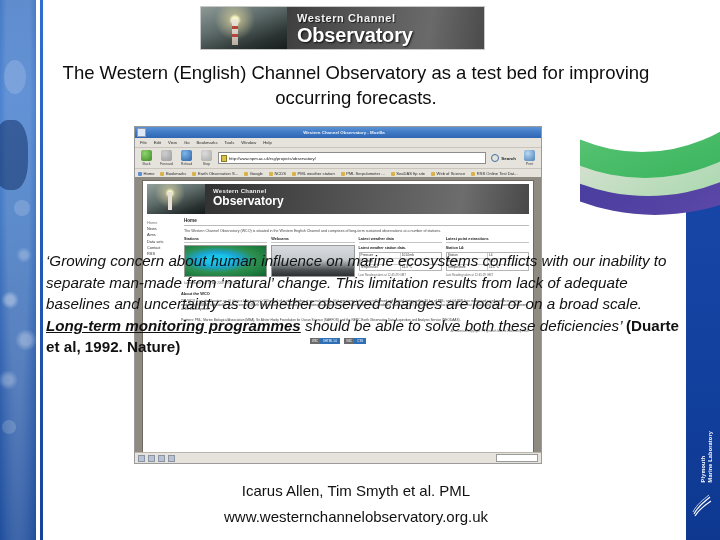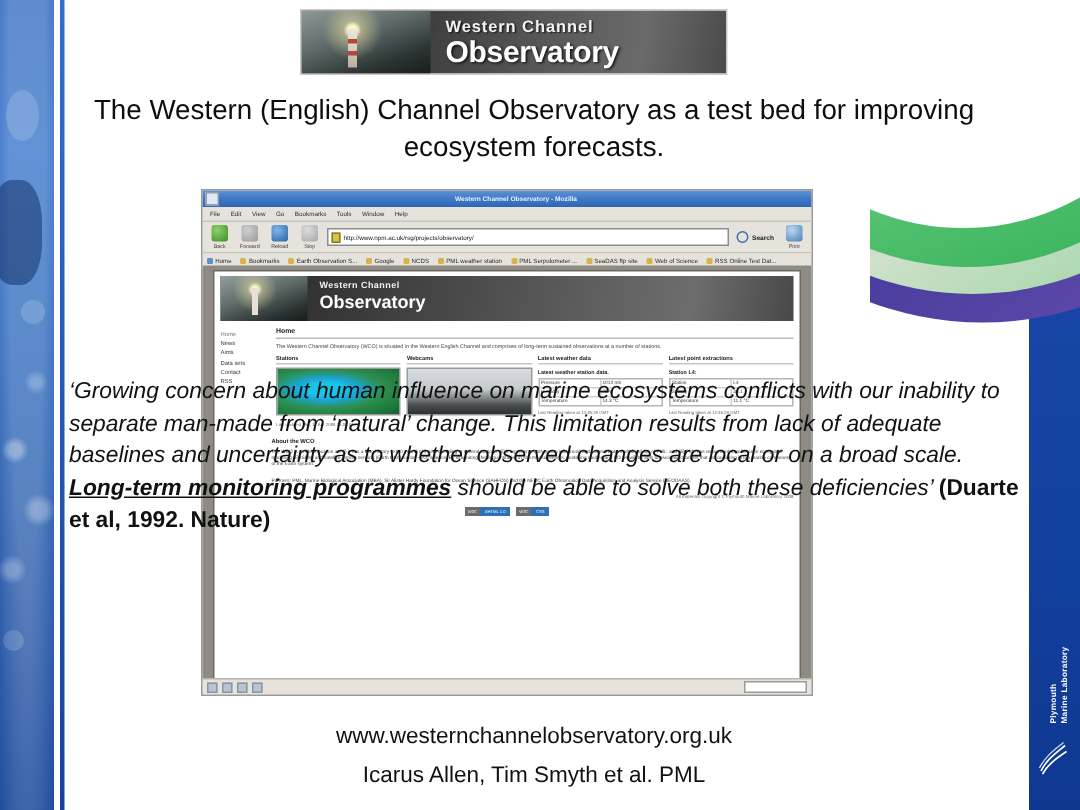--- a/index.html
+++ b/index.html
@@ -272,21 +272,21 @@
 
 <div id="banner">
   <div id="banner-photo"></div>
   <div id="lighthouse"></div>
   <div id="lighthouse-red"></div>
   <div id="lighthouse-red2"></div>
   <div id="banner-t1">Western Channel</div>
   <div id="banner-t2">Observatory</div>
 </div>
 
-<div id="slide-title">The Western (English) Channel Observatory as a test bed for improving ecosystem forecasts.</div>
+<div id="slide-title">The Western (English) Channel Observatory as a test bed for improving occurring forecasts.</div>
 
 <div id="browser">
 
   <div id="titlebar">
     <span class="ico"></span>
     <span id="title-text">Western Channel Observatory - Mozilla</span>
   </div>
 
   <div id="menubar">
     <span>File</span>
@@ -476,15 +476,15 @@
     <span class="si"></span>
     <span class="si"></span>
     <span class="spacer"></span>
     <span class="sbox"></span>
   </div>
 </div>
 
 <div id="quote"><span>‘Growing concern about human influence on marine ecosystems conflicts with our inability to separate man-made from ‘natural’ change. This limitation results from lack of adequate baselines and uncertainty as to whether observed changes are local or on a broad scale. </span><b>Long-term monitoring programmes</b><span> should be able to solve both these deficiencies’ </span><span class="cite">(Duarte et al, 1992. Nature)</span></div>
 
 <div id="footer">
+  <div class="l">Icarus Allen, Tim Smyth et al. PML</div>
   <div class="l">www.westernchannelobservatory.org.uk</div>
-  <div class="l">Icarus Allen, Tim Smyth et al. PML</div>
 </div>
 
 </body></html>

